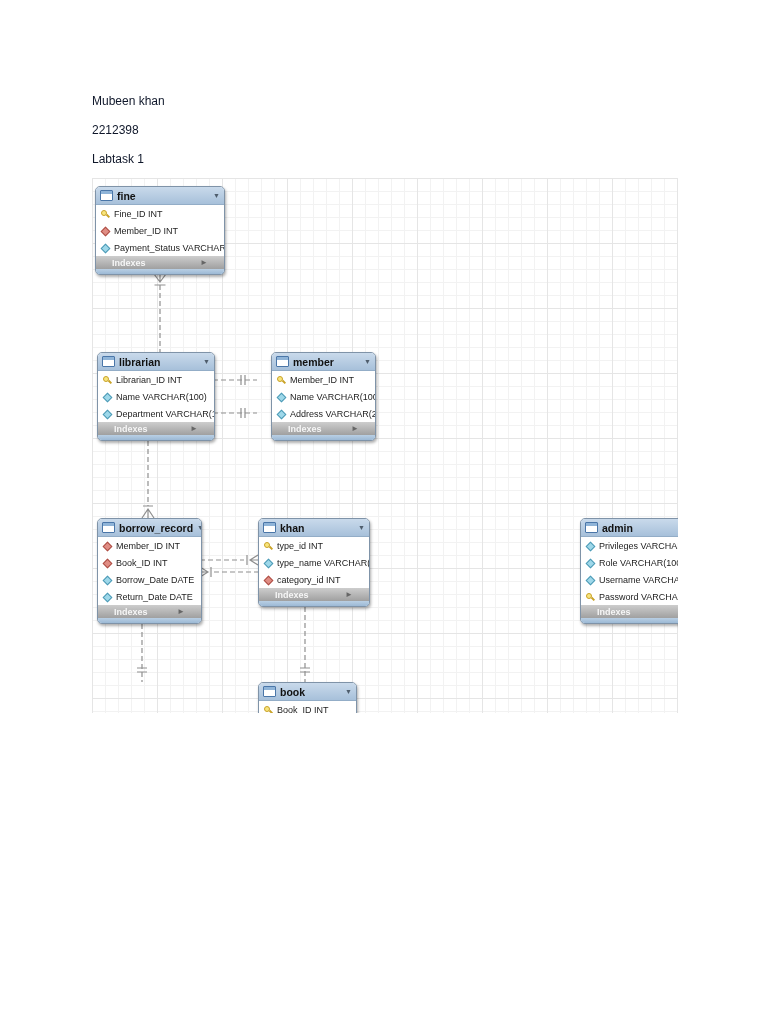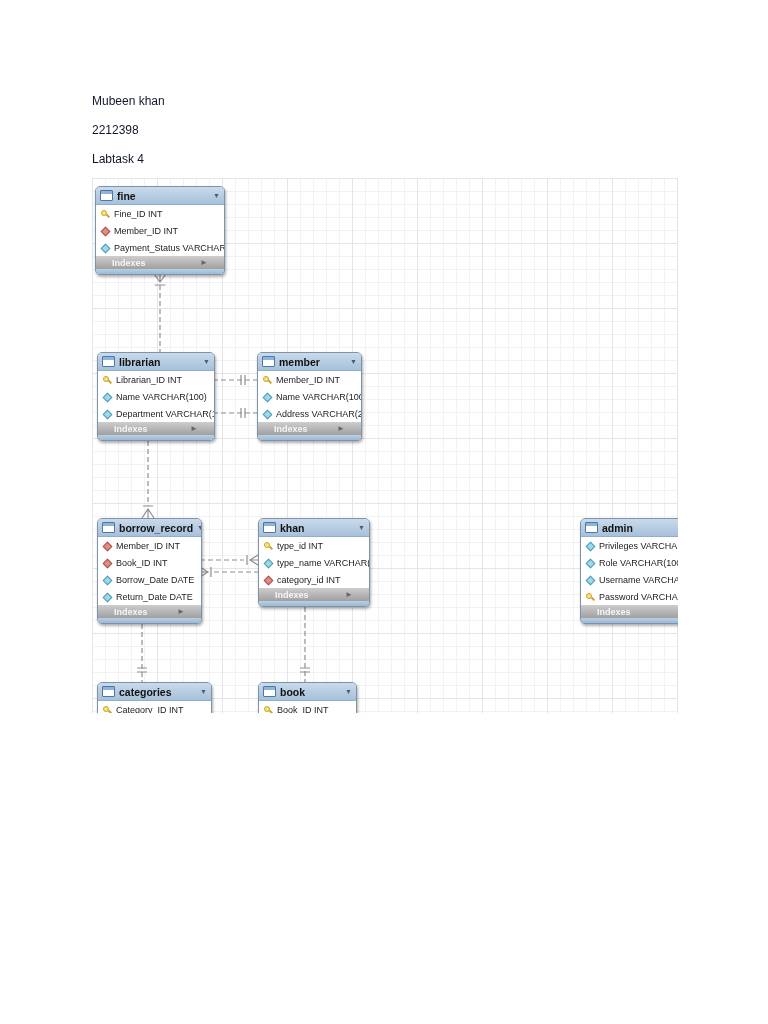--- a/index.html
+++ b/index.html
@@ -50,21 +50,21 @@
        transform:rotate(45deg);background:#9ed8ea;border:1px solid #4e9ab5;}
 
   
   .rel-layer{position:absolute;left:0;top:0;pointer-events:none;}
 </style>
 </head>
 <body>
 
 <div class="doc-line" style="top:94px">Mubeen khan</div>
 <div class="doc-line" style="top:123px">2212398</div>
-<div class="doc-line" style="top:152px">Labtask 4</div>
+<div class="doc-line" style="top:152px">Labtask 1</div>
 
 <div class="canvas">
 
   <svg class="rel-layer" width="586" height="535" viewBox="0 0 586 535">
     <g stroke="#8f8f8f" stroke-width="1.2" fill="none">
 
       <g>
         <path d="M68,107 V174" stroke-dasharray="5,3"></path>
         <path d="M62,96 L68,104 L74,96 M68,96 V104 M62.5,107 H73.5"></path>
       </g>
@@ -147,21 +147,21 @@
       <span class="ic ic-attr"></span>
       <span>Department VARCHAR(100)</span>
     </div>
     <div class="idx">
       <span>Indexes</span>
       <span class="arr">►</span>
     </div>
     <div class="tbl-f"></div>
   </div>
 
-  <div class="tbl" style="left:165px;top:174px;width:103px">
+  <div class="tbl" style="left:179px;top:174px;width:103px">
     <div class="tbl-h">
       <span class="tic"></span>
       <span>member</span>
       <span class="caret">▼</span>
     </div>
     <div class="trow">
       <span class="ic ic-key"></span>
       <span>Member_ID INT</span>
     </div>
     <div class="trow">
@@ -255,31 +255,20 @@
       <span class="ic ic-key"></span>
       <span>Password VARCHAR(255)</span>
     </div>
     <div class="idx">
       <span>Indexes</span>
 
     </div>
     <div class="tbl-f"></div>
   </div>
 
-  <div class="tbl" style="left:5px;top:504px;width:113px">
-    <div class="tbl-h">
-      <span class="tic"></span>
-      <span>categories</span>
-      <span class="caret">▼</span>
-    </div>
-    <div class="trow">
-      <span class="ic ic-key"></span>
-      <span>Category_ID INT</span>
-    </div>
-  </div>
 
   <div class="tbl" style="left:166px;top:504px;width:97px">
     <div class="tbl-h">
       <span class="tic"></span>
       <span>book</span>
       <span class="caret">▼</span>
     </div>
     <div class="trow">
       <span class="ic ic-key"></span>
       <span>Book_ID INT</span>

